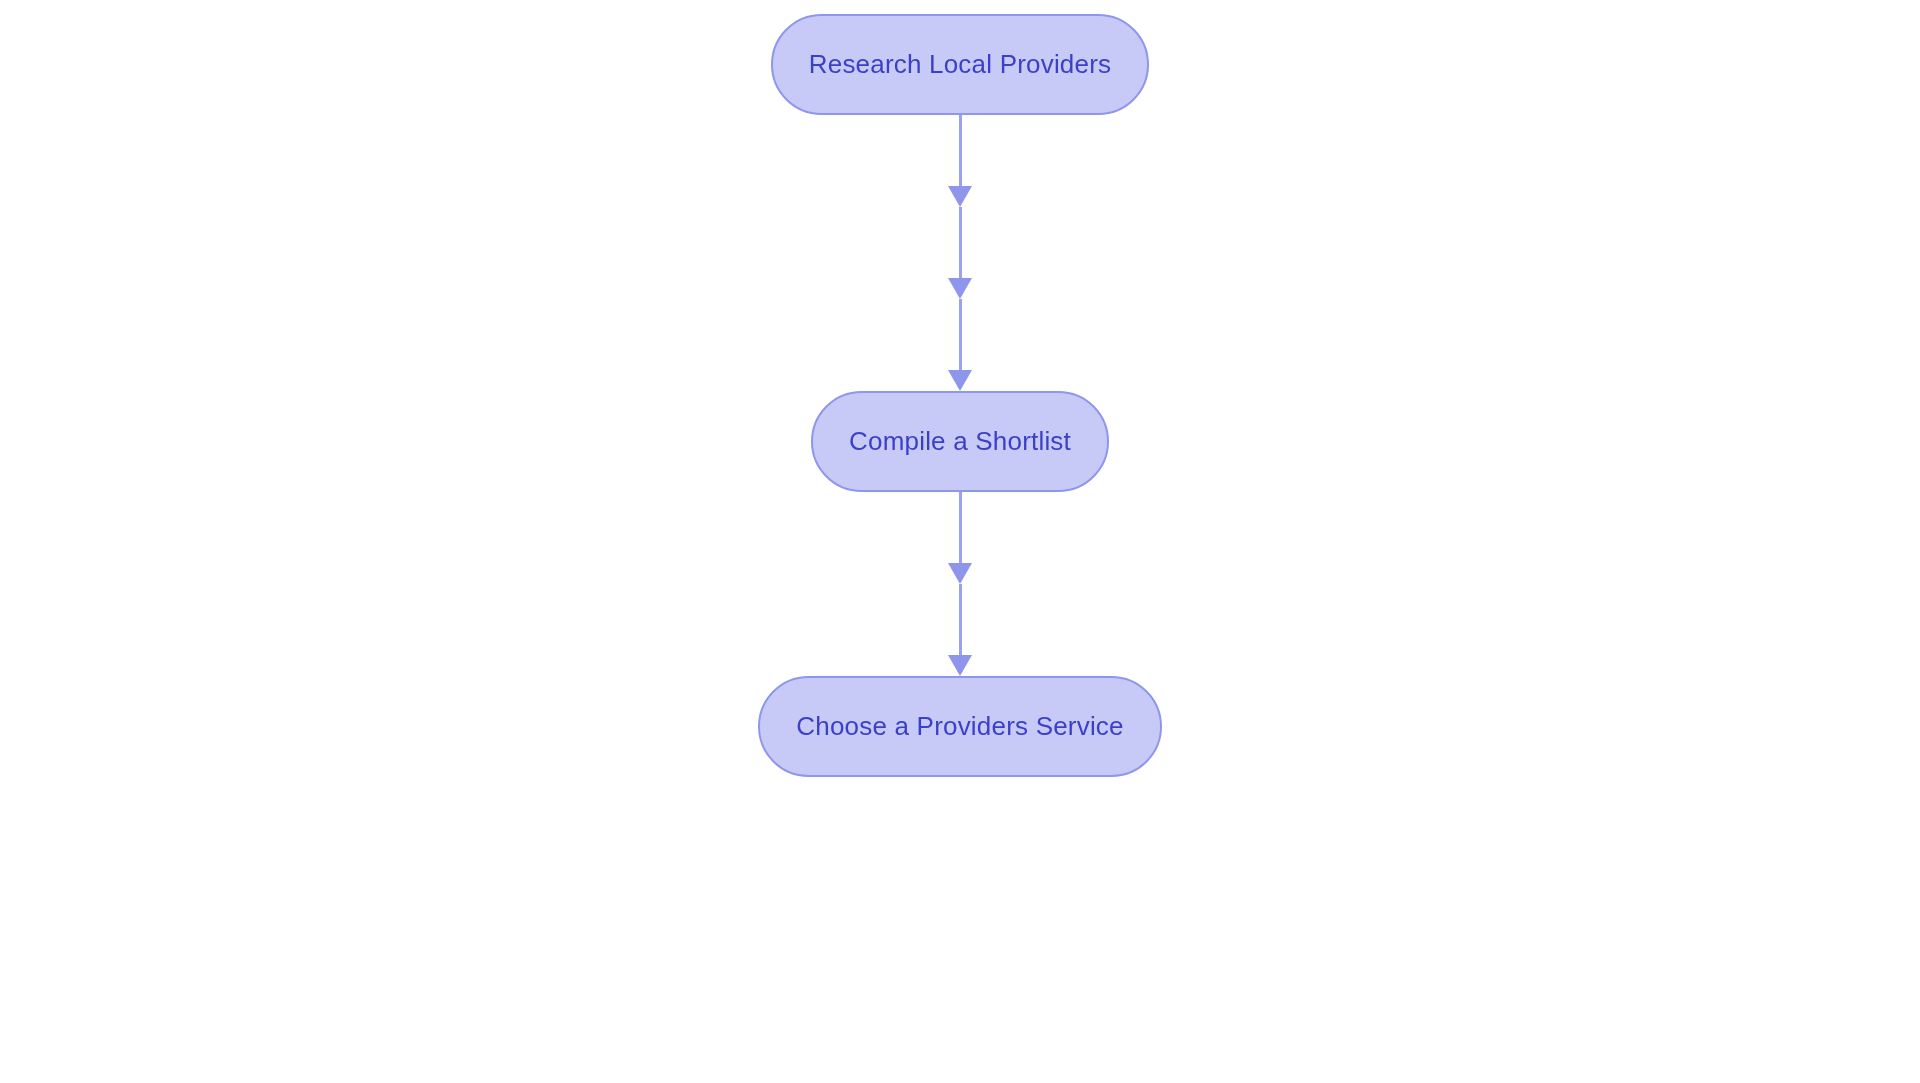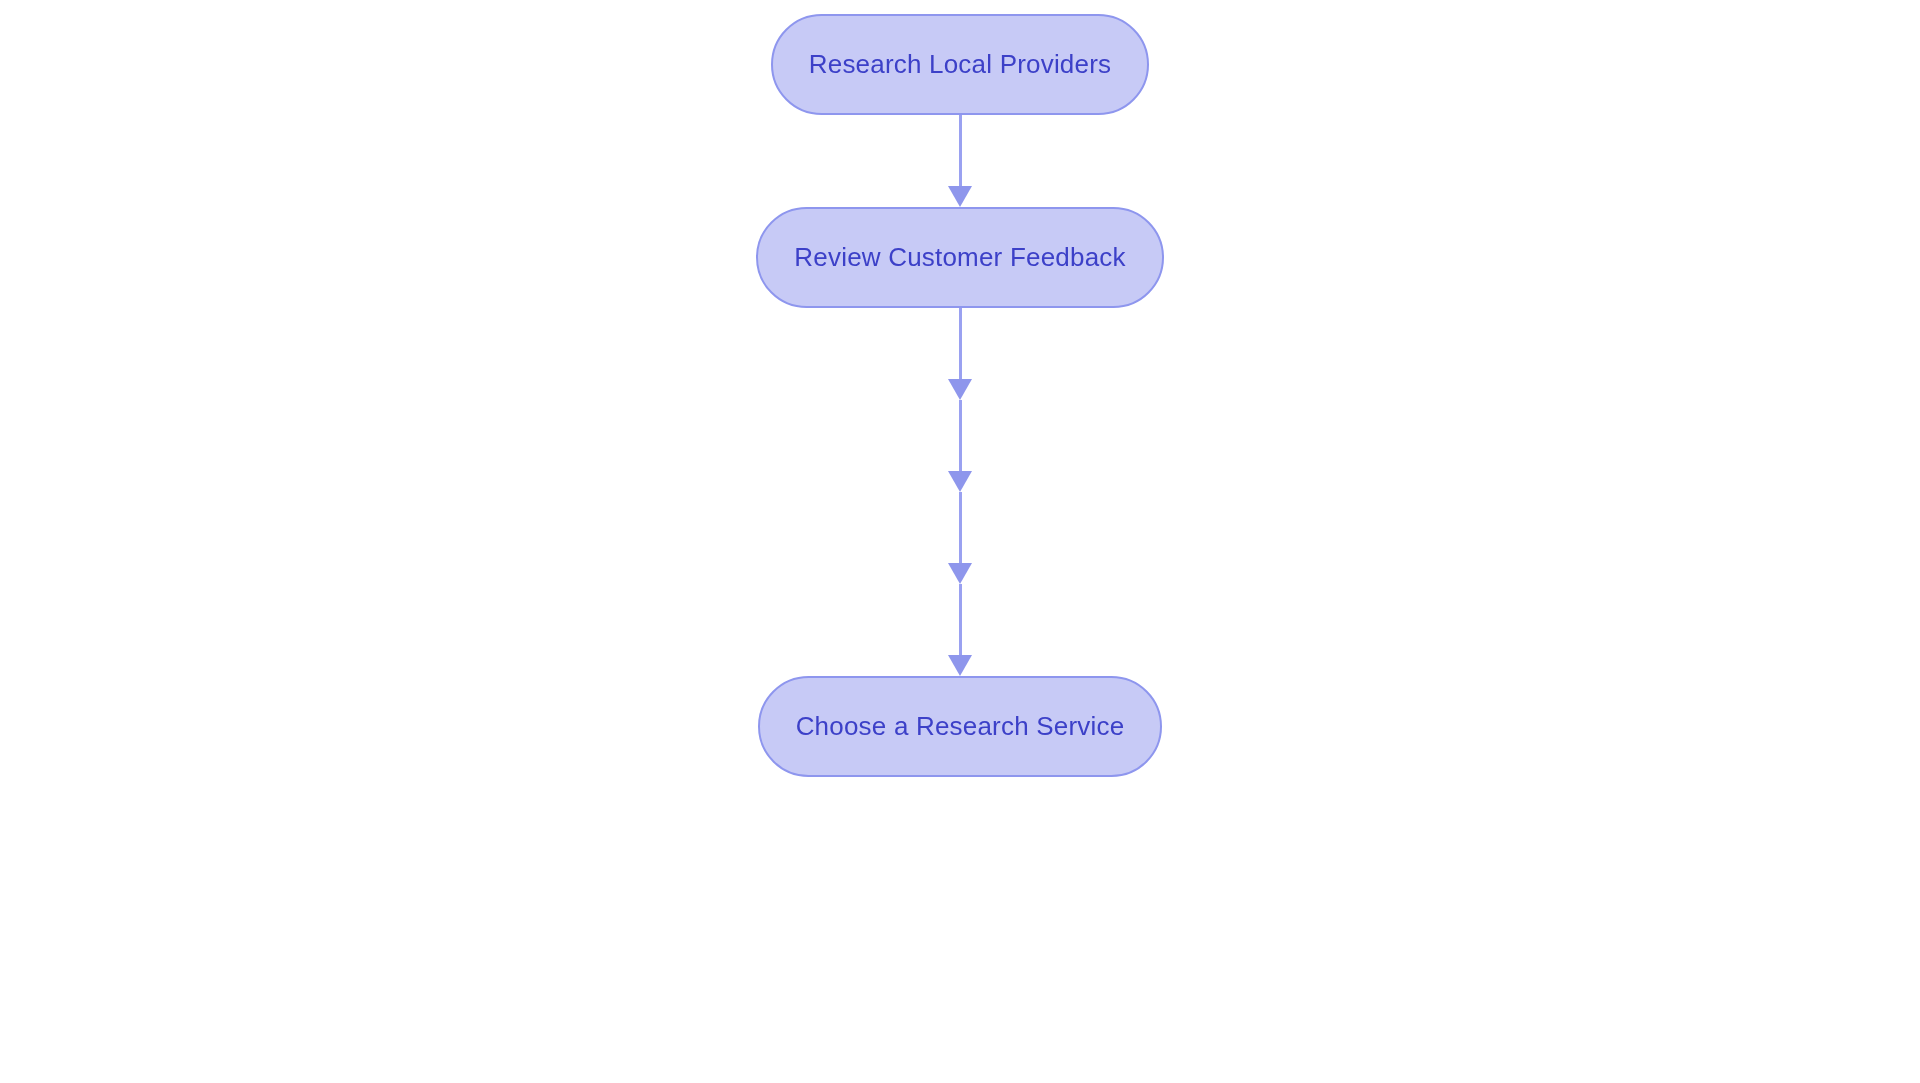--- a/index.html
+++ b/index.html
@@ -68,45 +68,45 @@
 
     <div class="node">
       <span>Research Local Providers</span>
     </div>
 
     <div class="arrow">
       <div class="arrow-stem"></div>
       <div class="arrow-head"></div>
     </div>
 
+
+    <div class="arrow">
+      <div class="arrow-stem"></div>
+      <div class="arrow-head"></div>
+    </div>
+
+
+    <div class="arrow">
+      <div class="arrow-stem"></div>
+      <div class="arrow-head"></div>
+    </div>
+
     <div class="node">
-      <span>Review Customer Feedback</span>
+      <span>Compile a Shortlist</span>
     </div>
 
     <div class="arrow">
       <div class="arrow-stem"></div>
       <div class="arrow-head"></div>
     </div>
 
 
     <div class="arrow">
       <div class="arrow-stem"></div>
       <div class="arrow-head"></div>
     </div>
 
-
-    <div class="arrow">
-      <div class="arrow-stem"></div>
-      <div class="arrow-head"></div>
-    </div>
-
-
-    <div class="arrow">
-      <div class="arrow-stem"></div>
-      <div class="arrow-head"></div>
-    </div>
-
     <div class="node">
-      <span>Choose a Research Service</span>
+      <span>Choose a Providers Service</span>
     </div>
 
   </div>
 </div>
 
 </body></html>

